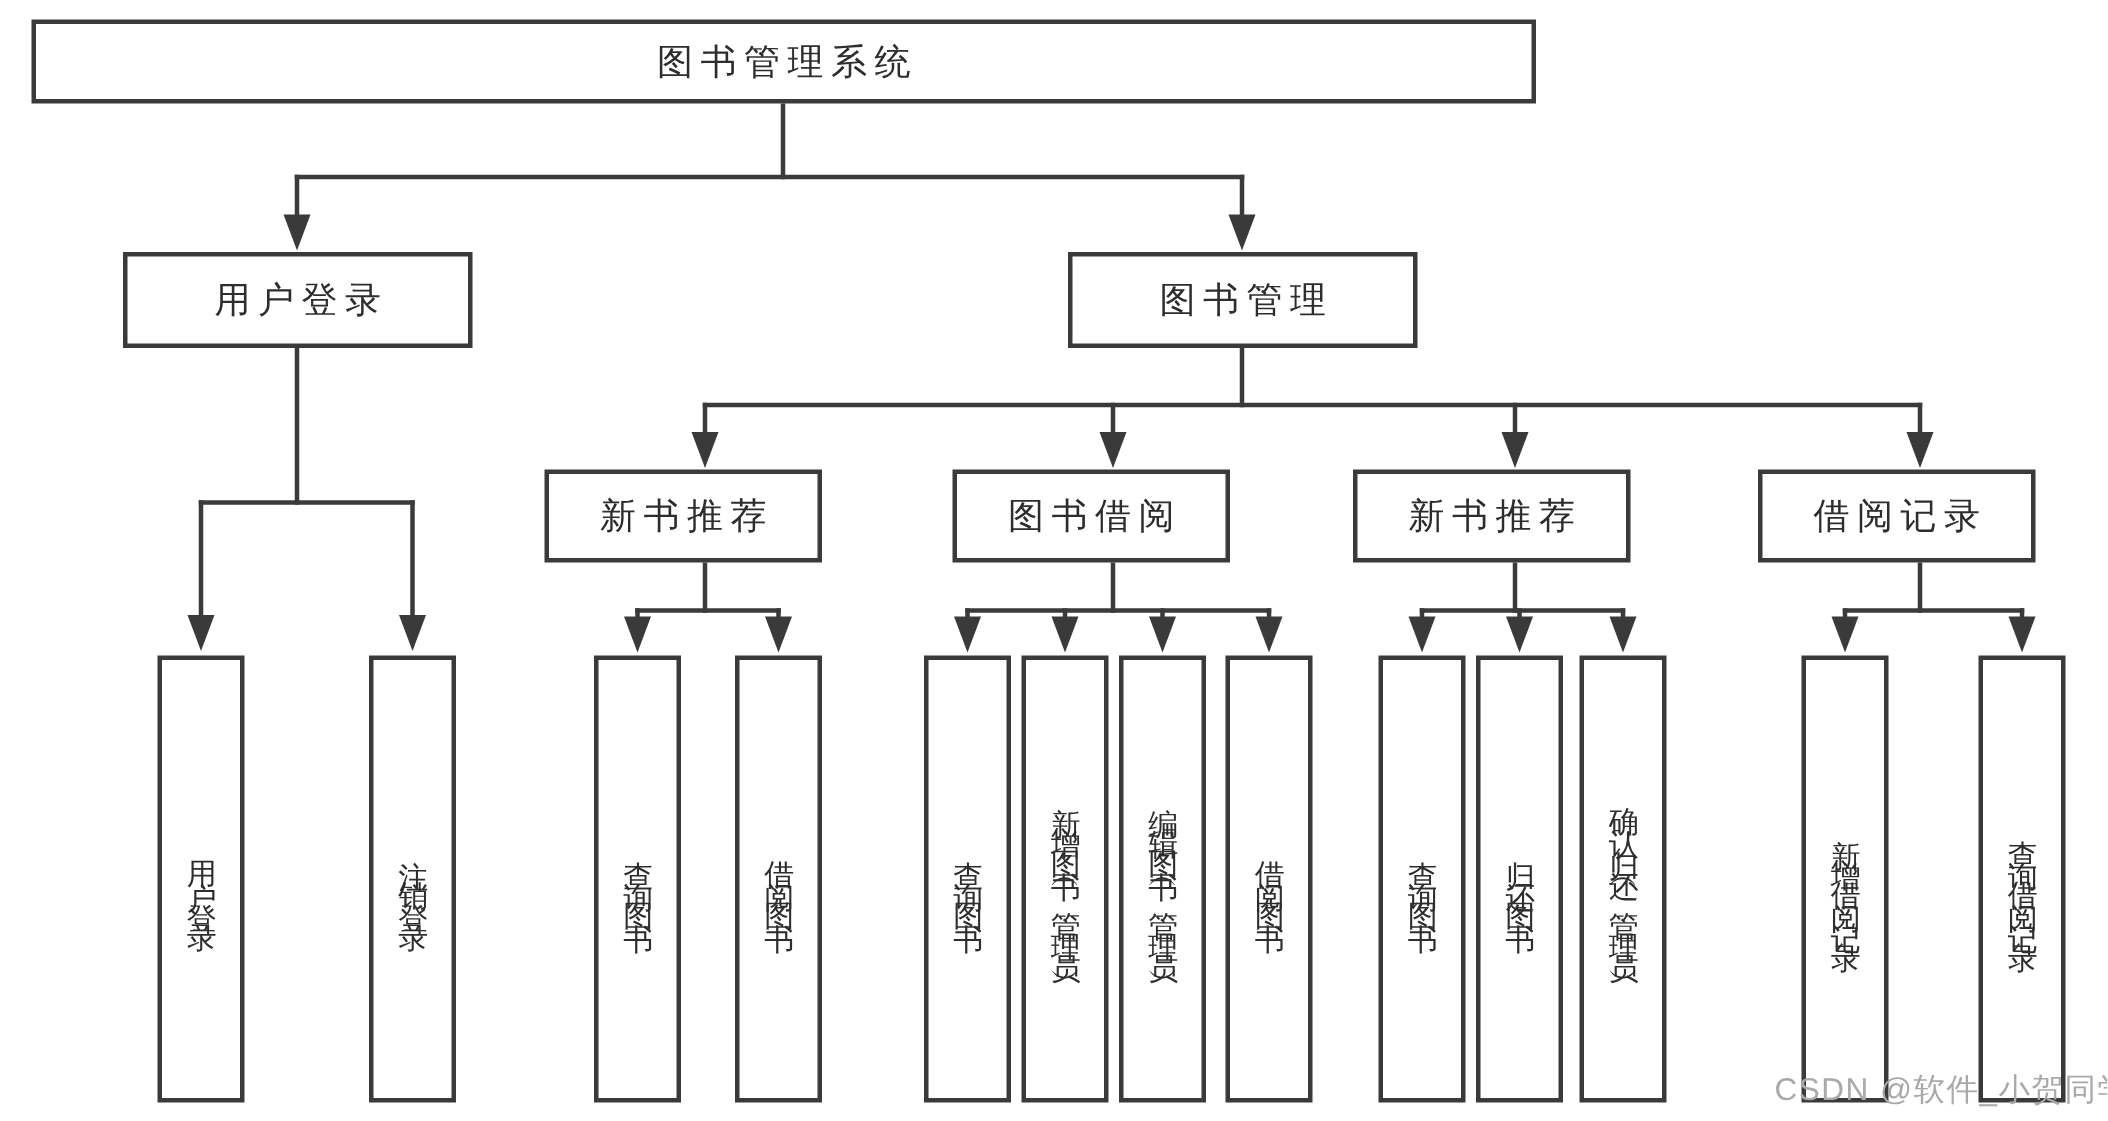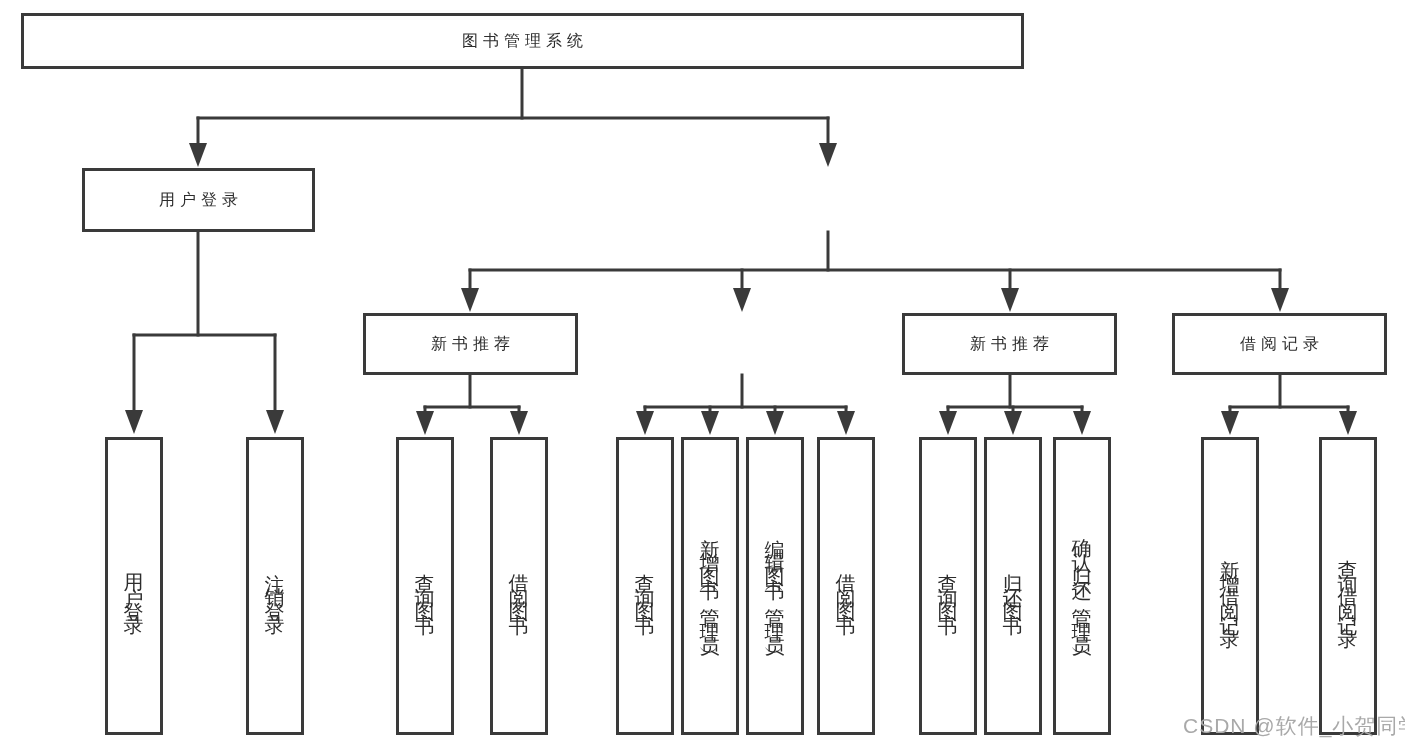--- a/index.html
+++ b/index.html
@@ -6,24 +6,24 @@
   .canvas{
     position:relative;width:1405px;height:747px;background:#ffffff;
     font-family:"Liberation Sans","DejaVu Sans",sans-serif;overflow:hidden;
   }
   svg.wires{position:absolute;left:0;top:0;width:1405px;height:747px;}
   .box{
     position:absolute;box-sizing:border-box;background:#ffffff;
     border:3px solid #3a3a3a;color:#2d2d2d;
     display:flex;align-items:center;justify-content:center;
   }
-  .hlabel{font-size:16px;letter-spacing:5px;text-indent:5px;white-space:nowrap;}
+  .hlabel{font-size:24px;letter-spacing:5px;text-indent:5px;white-space:nowrap;}
   .root{left:21px;top:13px;width:1003px;height:56px;}
   .lv2{top:168px;width:233px;height:64px;}
-  .lv3{top:313px;width:215px;height:62px;}
+  .lv3{top:313px;width:185px;height:62px;}
   .leaf{top:437px;width:58px;height:298px;}
   .leaf span{
     writing-mode:vertical-rl;text-orientation:mixed;
     font-size:20px;letter-spacing:14px;line-height:1;white-space:nowrap;
   }
   .watermark{
     position:absolute;left:1183px;top:712px;width:222px;
     font-size:21px;letter-spacing:1px;color:#a9a9a9;white-space:nowrap;
   }
   .wire{stroke:#3a3a3a;stroke-width:3;fill:none;stroke-linecap:square;}
@@ -96,23 +96,29 @@
       <polygon class="head" points="1339,411 1357,411 1348,435"></polygon>
   </svg>
 
   <div class="box root">
     <span class="hlabel">图书管理系统</span>
   </div>
 
   <div class="box lv2" style="left:82px;">
     <span class="hlabel">用户登录</span>
   </div>
+  <div class="box lv2" style="left:712px;">
+    <span class="hlabel">图书管理</span>
+  </div>
 
   <div class="box lv3" style="left:363px;">
     <span class="hlabel">新书推荐</span>
+  </div>
+  <div class="box lv3" style="left:635px;">
+    <span class="hlabel">图书借阅</span>
   </div>
   <div class="box lv3" style="left:902px;">
     <span class="hlabel">新书推荐</span>
   </div>
   <div class="box lv3" style="left:1172px;text-align:right;">
     <span class="hlabel">借阅记录</span>
   </div>
 
   <div class="box leaf" style="left:105px;">
     <span>用户登录</span>

